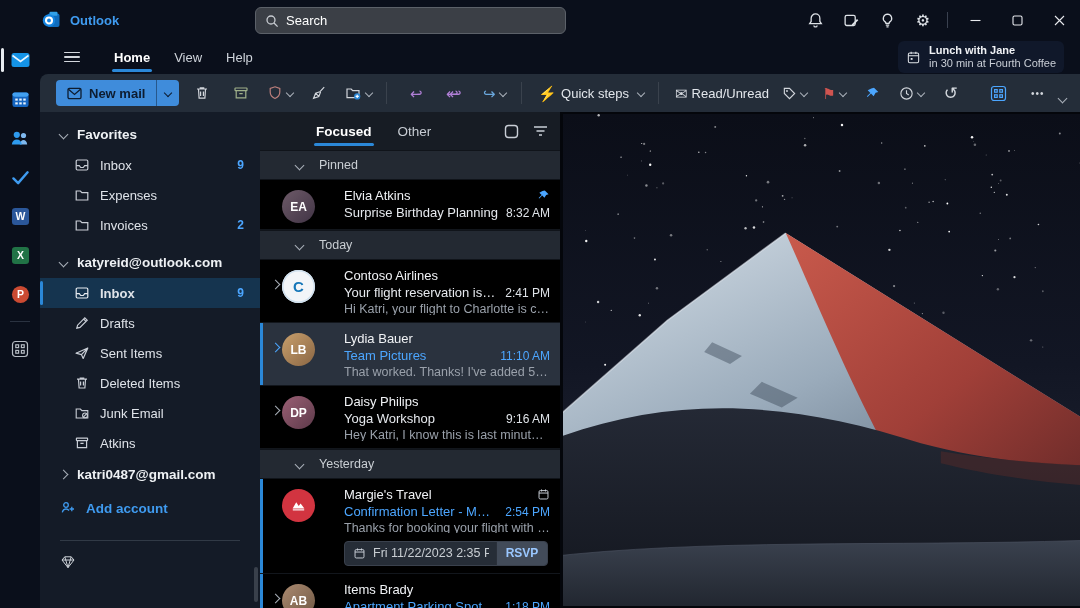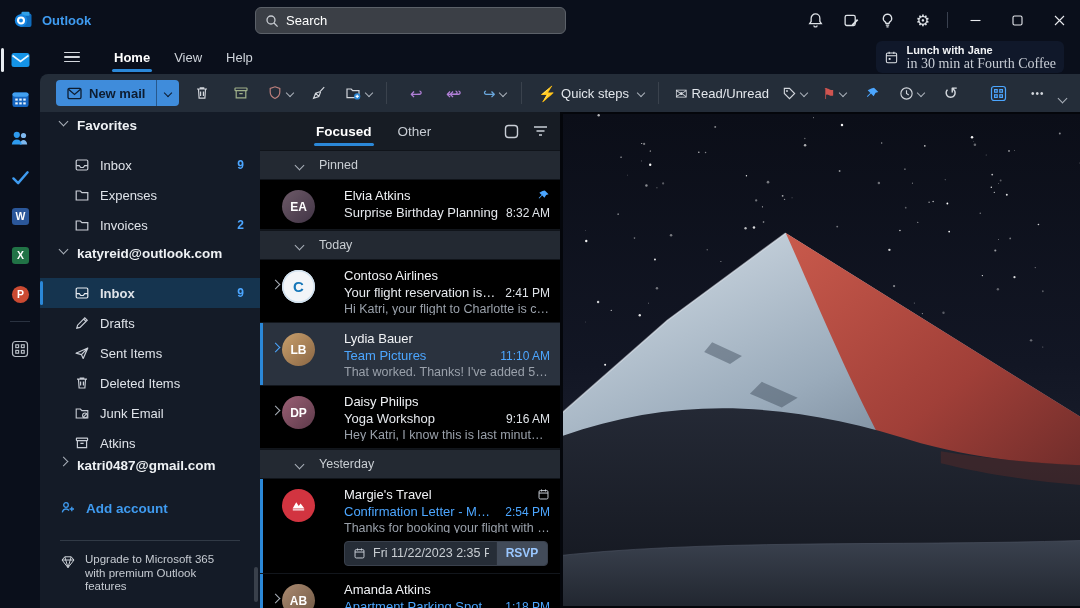--- a/index.html
+++ b/index.html
@@ -4,41 +4,41 @@
 <style>
   html,body{margin:0;padding:0;}
   body{width:1080px;height:608px;overflow:hidden;background:#0a0f1b;font-family:"Liberation Sans",sans-serif;color:#e4e7ec;position:relative;}
   .app{position:absolute;inset:0;}
   svg{display:block;}
   .chv{display:inline-block;width:6px;height:6px;border-right:1.4px solid #aab1ba;border-bottom:1.4px solid #aab1ba;transform:rotate(45deg);flex:0 0 auto;}
   .chv.r{transform:rotate(-45deg);}
   .chv.sm{width:5px;height:5px;}
 
   
-  .titlebar{position:absolute;left:0;top:0;right:0;height:40px;display:flex;align-items:center;}
+  .titlebar{position:absolute;left:0;top:0;right:0;height:40px;display:flex;align-items:center;padding-left:28px;}
   .brand{display:flex;align-items:center;gap:9px;padding-left:13px;width:230px;}
   .brand-name{color:var(--brand_blue,#3f9bf0);font-size:13px;font-weight:600;}
   .search{position:absolute;left:255px;top:7px;width:300px;height:25px;background:#3b3f46;border:1px solid #5c6169;border-radius:6px;display:flex;align-items:center;gap:7px;padding-left:9px;}
   .search-ph{font-size:13px;color:#ffffff;}
   .tb-right{margin-left:auto;display:flex;align-items:center;height:40px;}
   .tb-ic{width:36px;height:40px;display:flex;align-items:center;justify-content:center;cursor:pointer;}
   .tb-div{width:1px;height:16px;background:#3a4150;margin:0 6px;}
   .win-btn{width:42px;height:40px;display:flex;align-items:center;justify-content:center;}
 
   
   .tabsrow{position:absolute;left:40px;top:40px;right:0;height:34px;display:flex;align-items:center;}
   .hamb{width:16px;display:flex;flex-direction:column;gap:3px;margin:0 22px 0 24px;cursor:pointer;}
   .hamb i{height:1.6px;background:#d3d7dd;border-radius:1px;}
   .rtab{position:relative;font-size:13px;color:#cfd4db;padding:8px 12px;cursor:pointer;}
   .rtab.active{color:#fff;font-weight:700;}
   .rtab.active::after{content:'';position:absolute;left:10px;right:10px;bottom:1px;height:3px;border-radius:2px;background:var(--accent,#2b88d8);}
   .reminder{margin-left:auto;display:flex;align-items:center;gap:8px;margin-right:16px;background:#10182a;border-radius:6px;padding:3px 8px;}
   .rem-txt{display:flex;flex-direction:column;line-height:13px;}
   .rem-title{font-size:11px;font-weight:700;color:#f0f2f5;}
-  .rem-sub{font-size:14px;color:#c9ced6;font-family:Liberation Serif, serif;}
+  .rem-sub{font-size:11px;color:#c9ced6;}
 
   
   .toolbar{position:absolute;left:40px;top:74px;right:0;height:38px;background:#242d39;display:flex;align-items:center;padding-left:16px;border-radius:8px 0 0 0;}
   .nm{display:flex;height:26px;cursor:pointer;}
   .nm-main{display:flex;align-items:center;gap:7px;background:var(--new_mail_button,#3f8cdb);color:#0d1c30;font-size:13px;font-weight:700;padding:8px 11px;border-radius:4px 0 0 4px;}
   .nm-chev{width:22px;background:var(--new_mail_button,#3f8cdb);border-left:1px solid rgba(10,25,45,.45);border-radius:0 4px 4px 0;display:flex;align-items:center;justify-content:center;}
   .nm-chev .chv{border-color:#0d1c30;}
   .tbtn{height:28px;min-width:26px;display:flex;align-items:center;justify-content:center;gap:4px;padding:0 3px;margin-left:7px;cursor:pointer;border-radius:4px;}
   .tbtn .glyph{font-size:15px;color:#d2d6dc;line-height:1;}
   .tlabel{font-size:13px;color:#e2e6eb;}
@@ -50,21 +50,21 @@
   .collapse-chv{margin-left:auto;margin-right:14px;align-self:flex-end;padding-bottom:6px;cursor:pointer;}
 
   
   .rail{position:absolute;left:0;top:40px;width:40px;bottom:0;display:flex;flex-direction:column;align-items:center;padding-top:8px;gap:15px;}
   .rail-item{position:relative;width:40px;height:24px;display:flex;align-items:center;justify-content:center;cursor:pointer;}
   .rail-item.sel::before{content:'';position:absolute;left:1px;top:0px;width:2.5px;height:24px;background:#e8ecf1;border-radius:2px;}
   .rail-div{width:20px;height:1px;background:#2a3240;}
 
   
   .folders{position:absolute;left:40px;top:112px;width:220px;bottom:0;background:#141b27;padding-top:6px;overflow:hidden;}
-  .f-head{height:32px;display:flex;gap:10px;padding-left:20px;font-size:13.5px;font-weight:700;color:#eef1f4;cursor:pointer;}
+  .f-head{height:32px;display:flex;align-items:center;gap:10px;padding-left:20px;font-size:13.5px;font-weight:700;color:#eef1f4;cursor:pointer;}
   .f-item{position:relative;height:30px;display:flex;align-items:center;gap:10px;padding-left:34px;font-size:13px;color:#dfe3e9;cursor:pointer;}
   .f-item .f-label{flex:1;}
   .f-count{font-size:12px;font-weight:600;color:var(--unread_blue,#4ca6ff);margin-right:16px;}
   .f-item.sel{background:#15344f;}
   .f-item.sel::before{content:'';position:absolute;left:0;top:3px;bottom:3px;width:3px;border-radius:2px;background:var(--accent,#2b88d8);}
   .f-item.sel .f-label{font-weight:700;}
   .add-acct{display:flex;align-items:center;gap:10px;padding-left:20px;height:36px;color:var(--brand_blue,#3f9bf0);font-size:13.5px;font-weight:600;cursor:pointer;}
   .f-divider{height:1px;background:#313a46;margin:14px 20px 12px 20px;}
   .upgrade{display:flex;gap:9px;padding-left:20px;padding-right:14px;cursor:pointer;}
   .upgrade-txt{font-size:11.5px;color:#c6cbd2;line-height:13.5px;}
@@ -462,25 +462,20 @@
         </svg>
       <span>Add account</span>
     </div>
 
     <div class="f-divider"></div>
 
     <div class="upgrade">
       <svg width="16" height="16" viewBox="0 0 16 16" fill="none" stroke="#ced3d9" stroke-width="1" style="margin-top:1px;flex:0 0 auto;">
           <path d="M4.8 2.8h6.4L14 6 8 13.6 2 6zM2 6h12M4.8 2.8L8 13.6M11.2 2.8L8 13.6"></path>
         </svg>
-      <span class="upgrade-txt">
-        <span>Upgrade to Microsoft 365</span><br>
-        <span>with premium Outlook</span><br>
-        <span>features</span>
-      </span>
     </div>
     <div class="fscroll"></div>
   </div>
 
   <div class="list">
     <div class="list-tabs">
       <span class="ltab active">Focused</span>
       <span class="ltab">Other</span>
       <span class="lt-icons">
         <span>
@@ -625,21 +620,21 @@
 
     <div class="msg unread" style="height:63px;box-sizing:border-box;">
       <span class="expand">
           <span class="chv r"></span>
         </span>
       <span class="avatar av-amanda">
           <span>AB</span>
         </span>
       <div class="m-body">
         <div class="m-line">
-            <span class="m-sender">Amanda Atkins</span>
+            <span class="m-sender">Items Brady</span>
           </div>
         <div class="m-line">
           <span class="m-subject">Apartment Parking Spot Opening</span>
           <span class="m-time">1:18 PM</span>
         </div>
       </div>
     </div>
   </div>
 
   <div class="reading">

